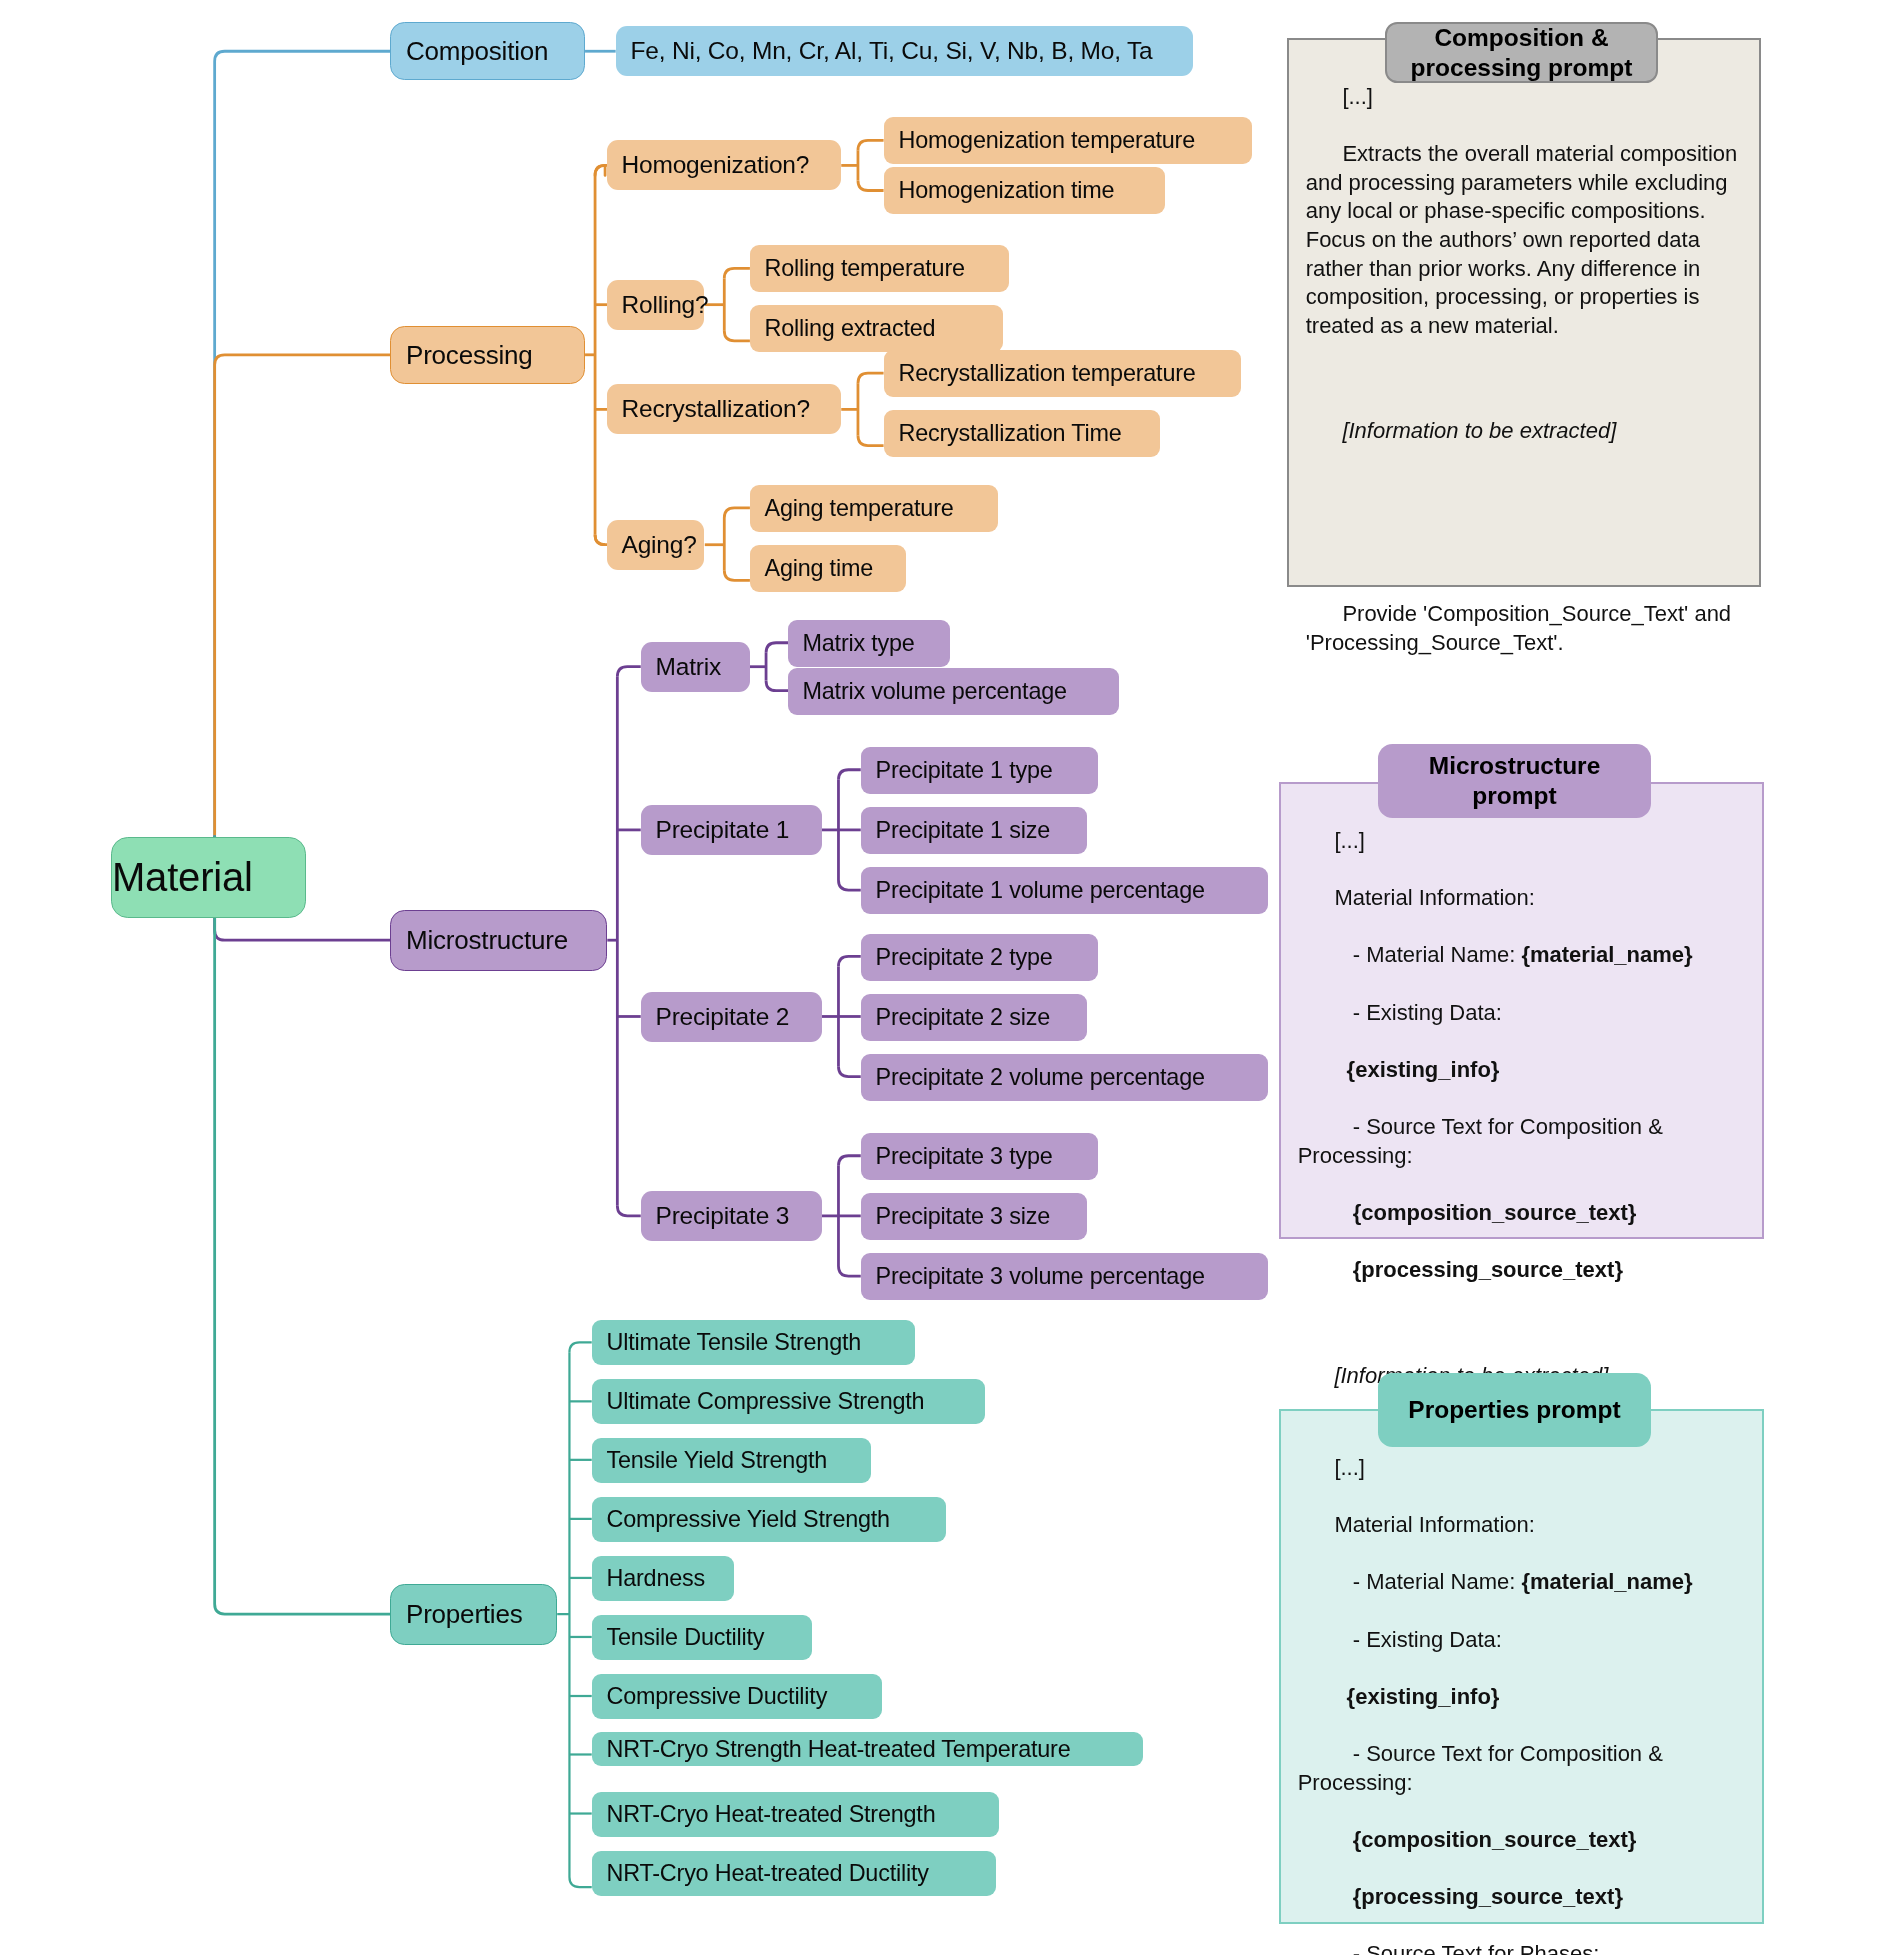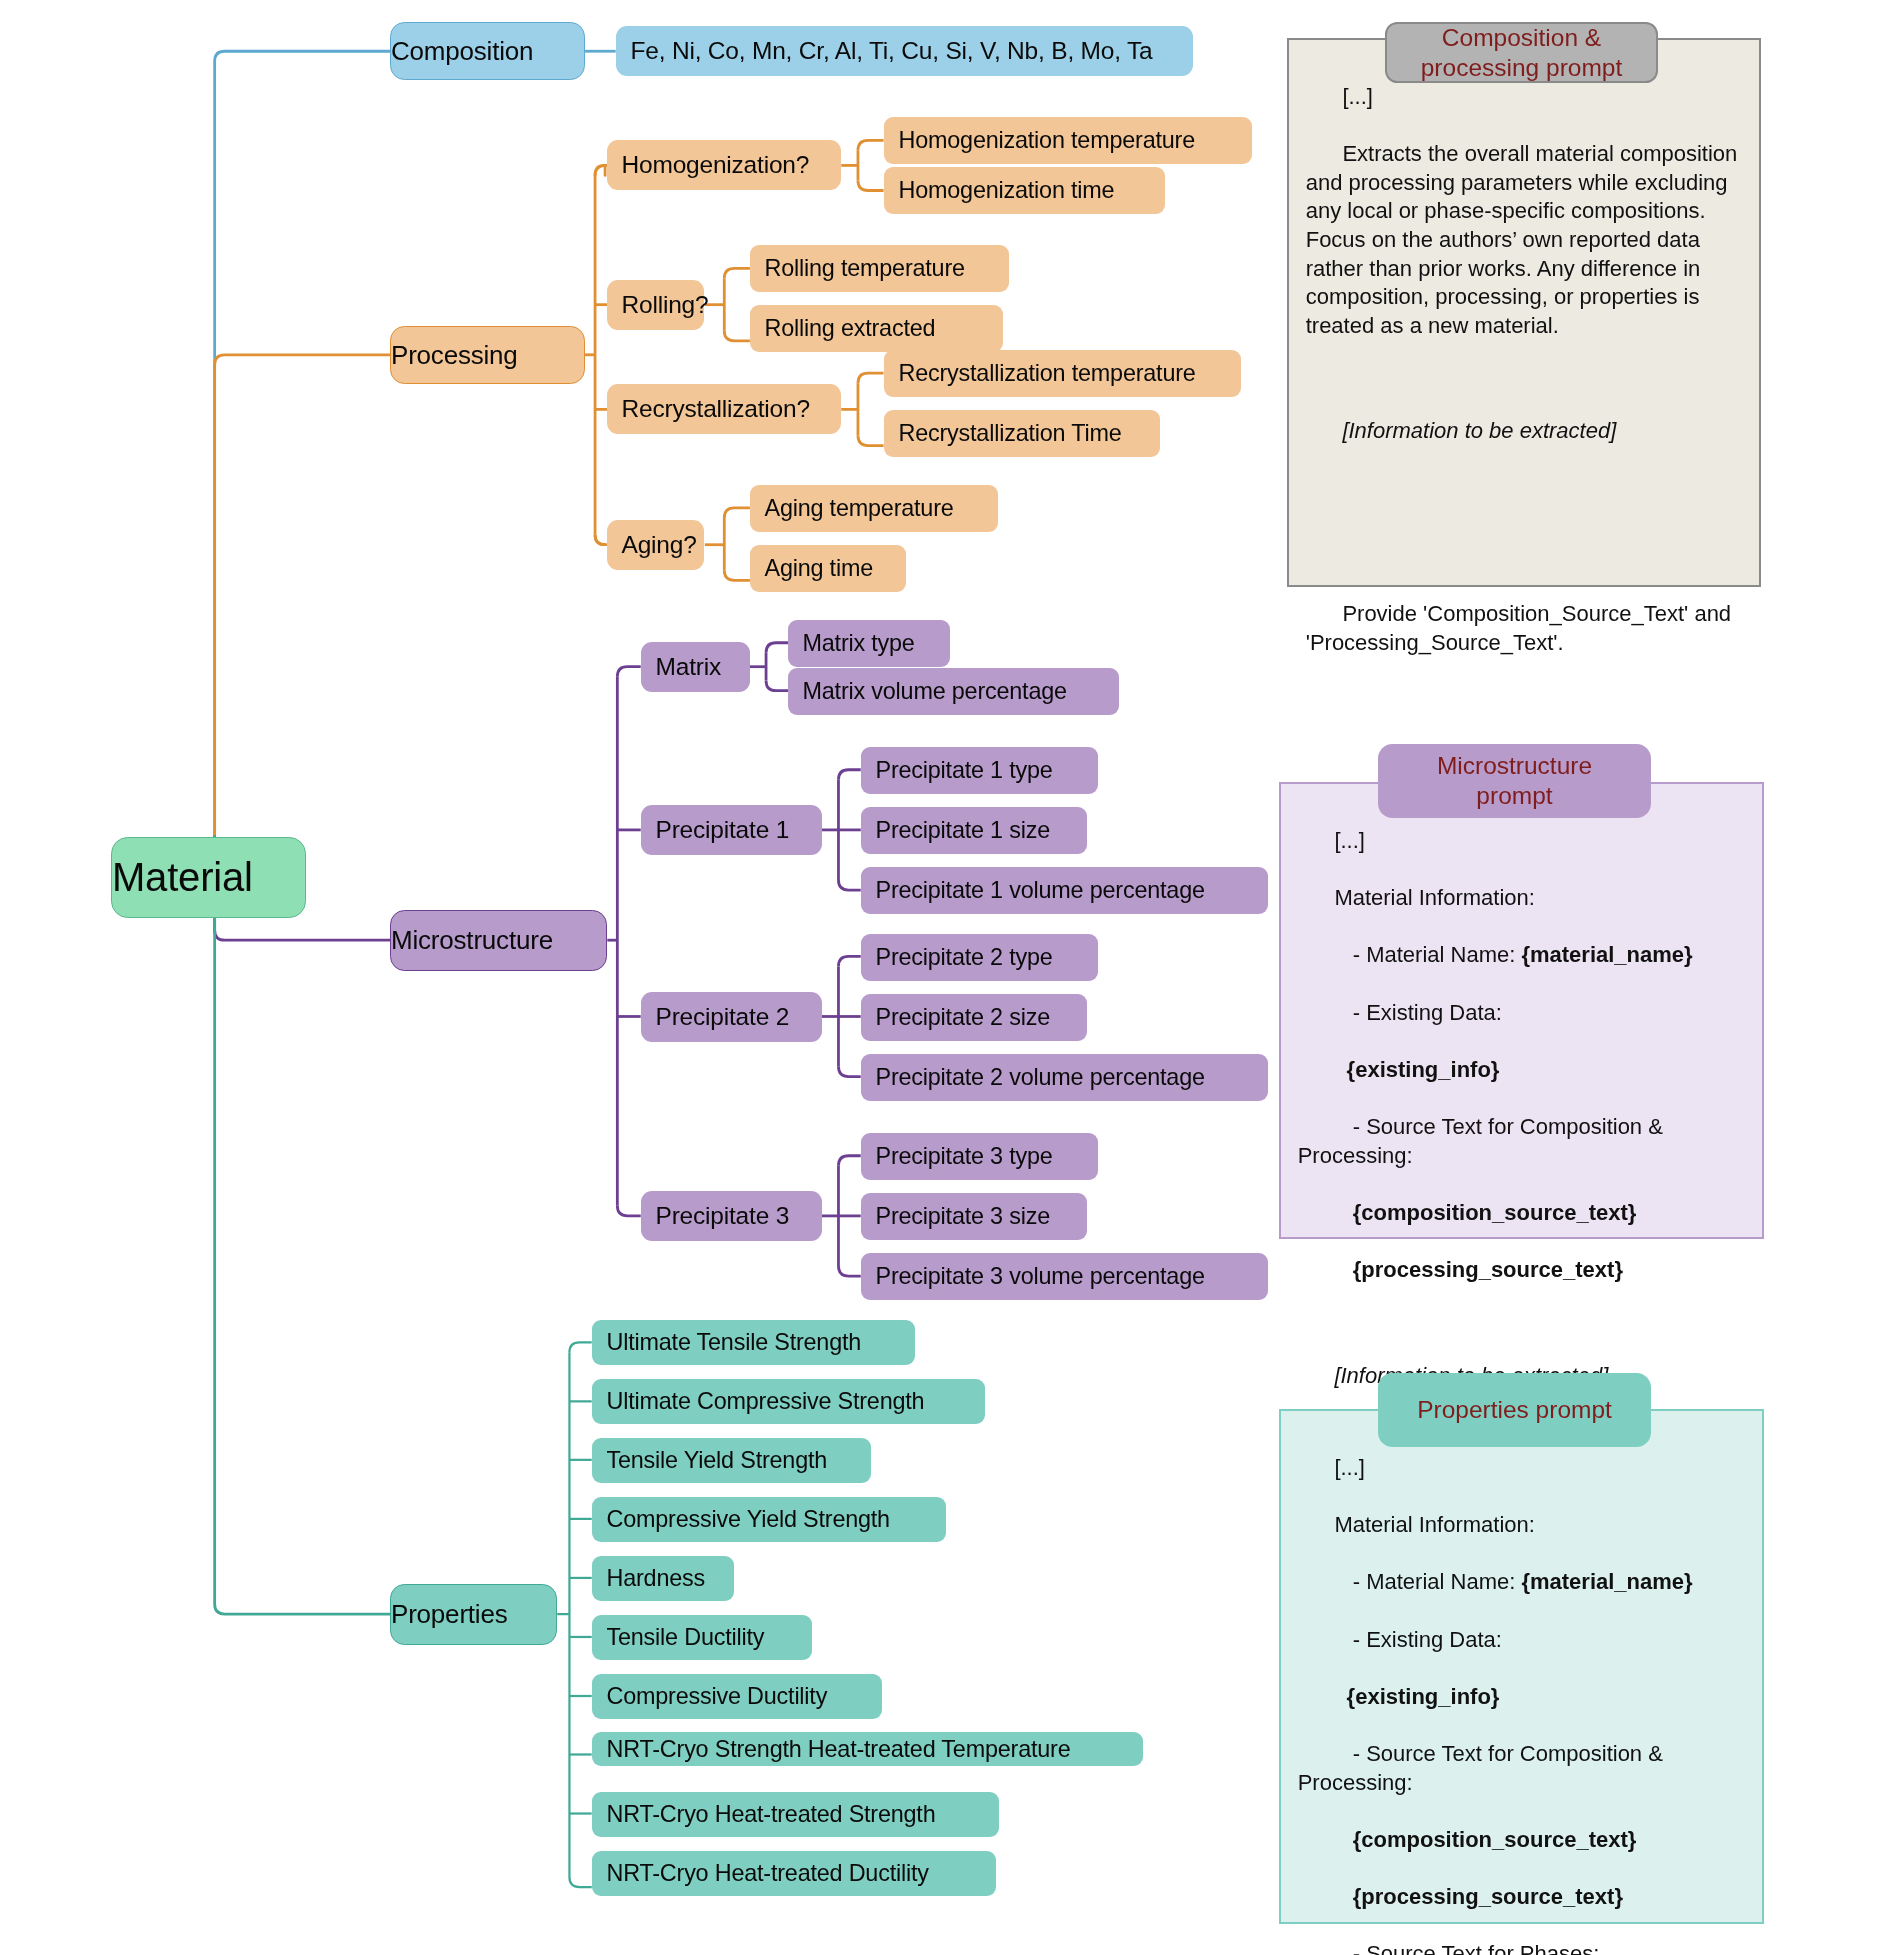--- a/index.html
+++ b/index.html
@@ -28,43 +28,44 @@
   
   .n-blue{background:#9CD0E8;border:1.1px solid #5ea9cf;}
   .n-blue-leaf{background:#9CD0E8;border:none;}
   .n-orange{background:#F2C697;border:1.1px solid #e08f33;}
   .n-orange-leaf{background:#F2C697;border:none;}
   .n-purple{background:#B79BCB;border:1.1px solid #6c3f91;}
   .n-purple-leaf{background:#B79BCB;border:none;}
   .n-teal{background:#7ECFC1;border:1.1px solid #3fa995;}
   .n-teal-leaf{background:#7ECFC1;border:none;}
 
-  .lvl1{font-size:26px;justify-content:center;border-radius:14.5px;}
+  .lvl1{font-size:26px;justify-content:center;border-radius:14.5px;padding-left:15px;}
   .lvl2{font-size:24.5px;padding-left:14.5px;border-radius:11px;}
   .lvl3{font-size:23.4px;padding-left:14.5px;border-radius:9px;}
   .leafp{font-size:23.4px;padding-left:14.5px;border-radius:9px;}
 
   
   .prompt{
     position:absolute;box-sizing:border-box;
   }
   .prompt-body{
     position:absolute;box-sizing:border-box;
     padding:14.5px 16.7px 13.4px 16.7px;
     font-size:22px;line-height:1.30;
     color:#111;
     white-space:pre-wrap;
   }
   .prompt-tab{
     position:absolute;box-sizing:border-box;
     border-radius:12.3px;
     display:flex;align-items:center;justify-content:center;
     text-align:center;font-size:24.5px;line-height:1.22;
-    color:#7f1d1d;
+    color:#000000;
     z-index:5;
+    font-weight:bold;
   }
   .p-cp .prompt-body{background:#EDEAE2;border:2.2px solid #8a8a8a;}
   .p-cp .prompt-tab{background:#B3B3B3;border:2.2px solid #8a8a8a;}
   .p-ms .prompt-body{background:#EDE4F3;border:2.2px solid #B79BCB;}
   .p-ms .prompt-tab{background:#B79BCB;border:none;}
   .p-pr .prompt-body{background:#DCF1EE;border:2.2px solid #7ECFC1;}
   .p-pr .prompt-tab{background:#7ECFC1;border:none;}
 
   .it{font-style:italic;}
   .bd{font-weight:bold;}

